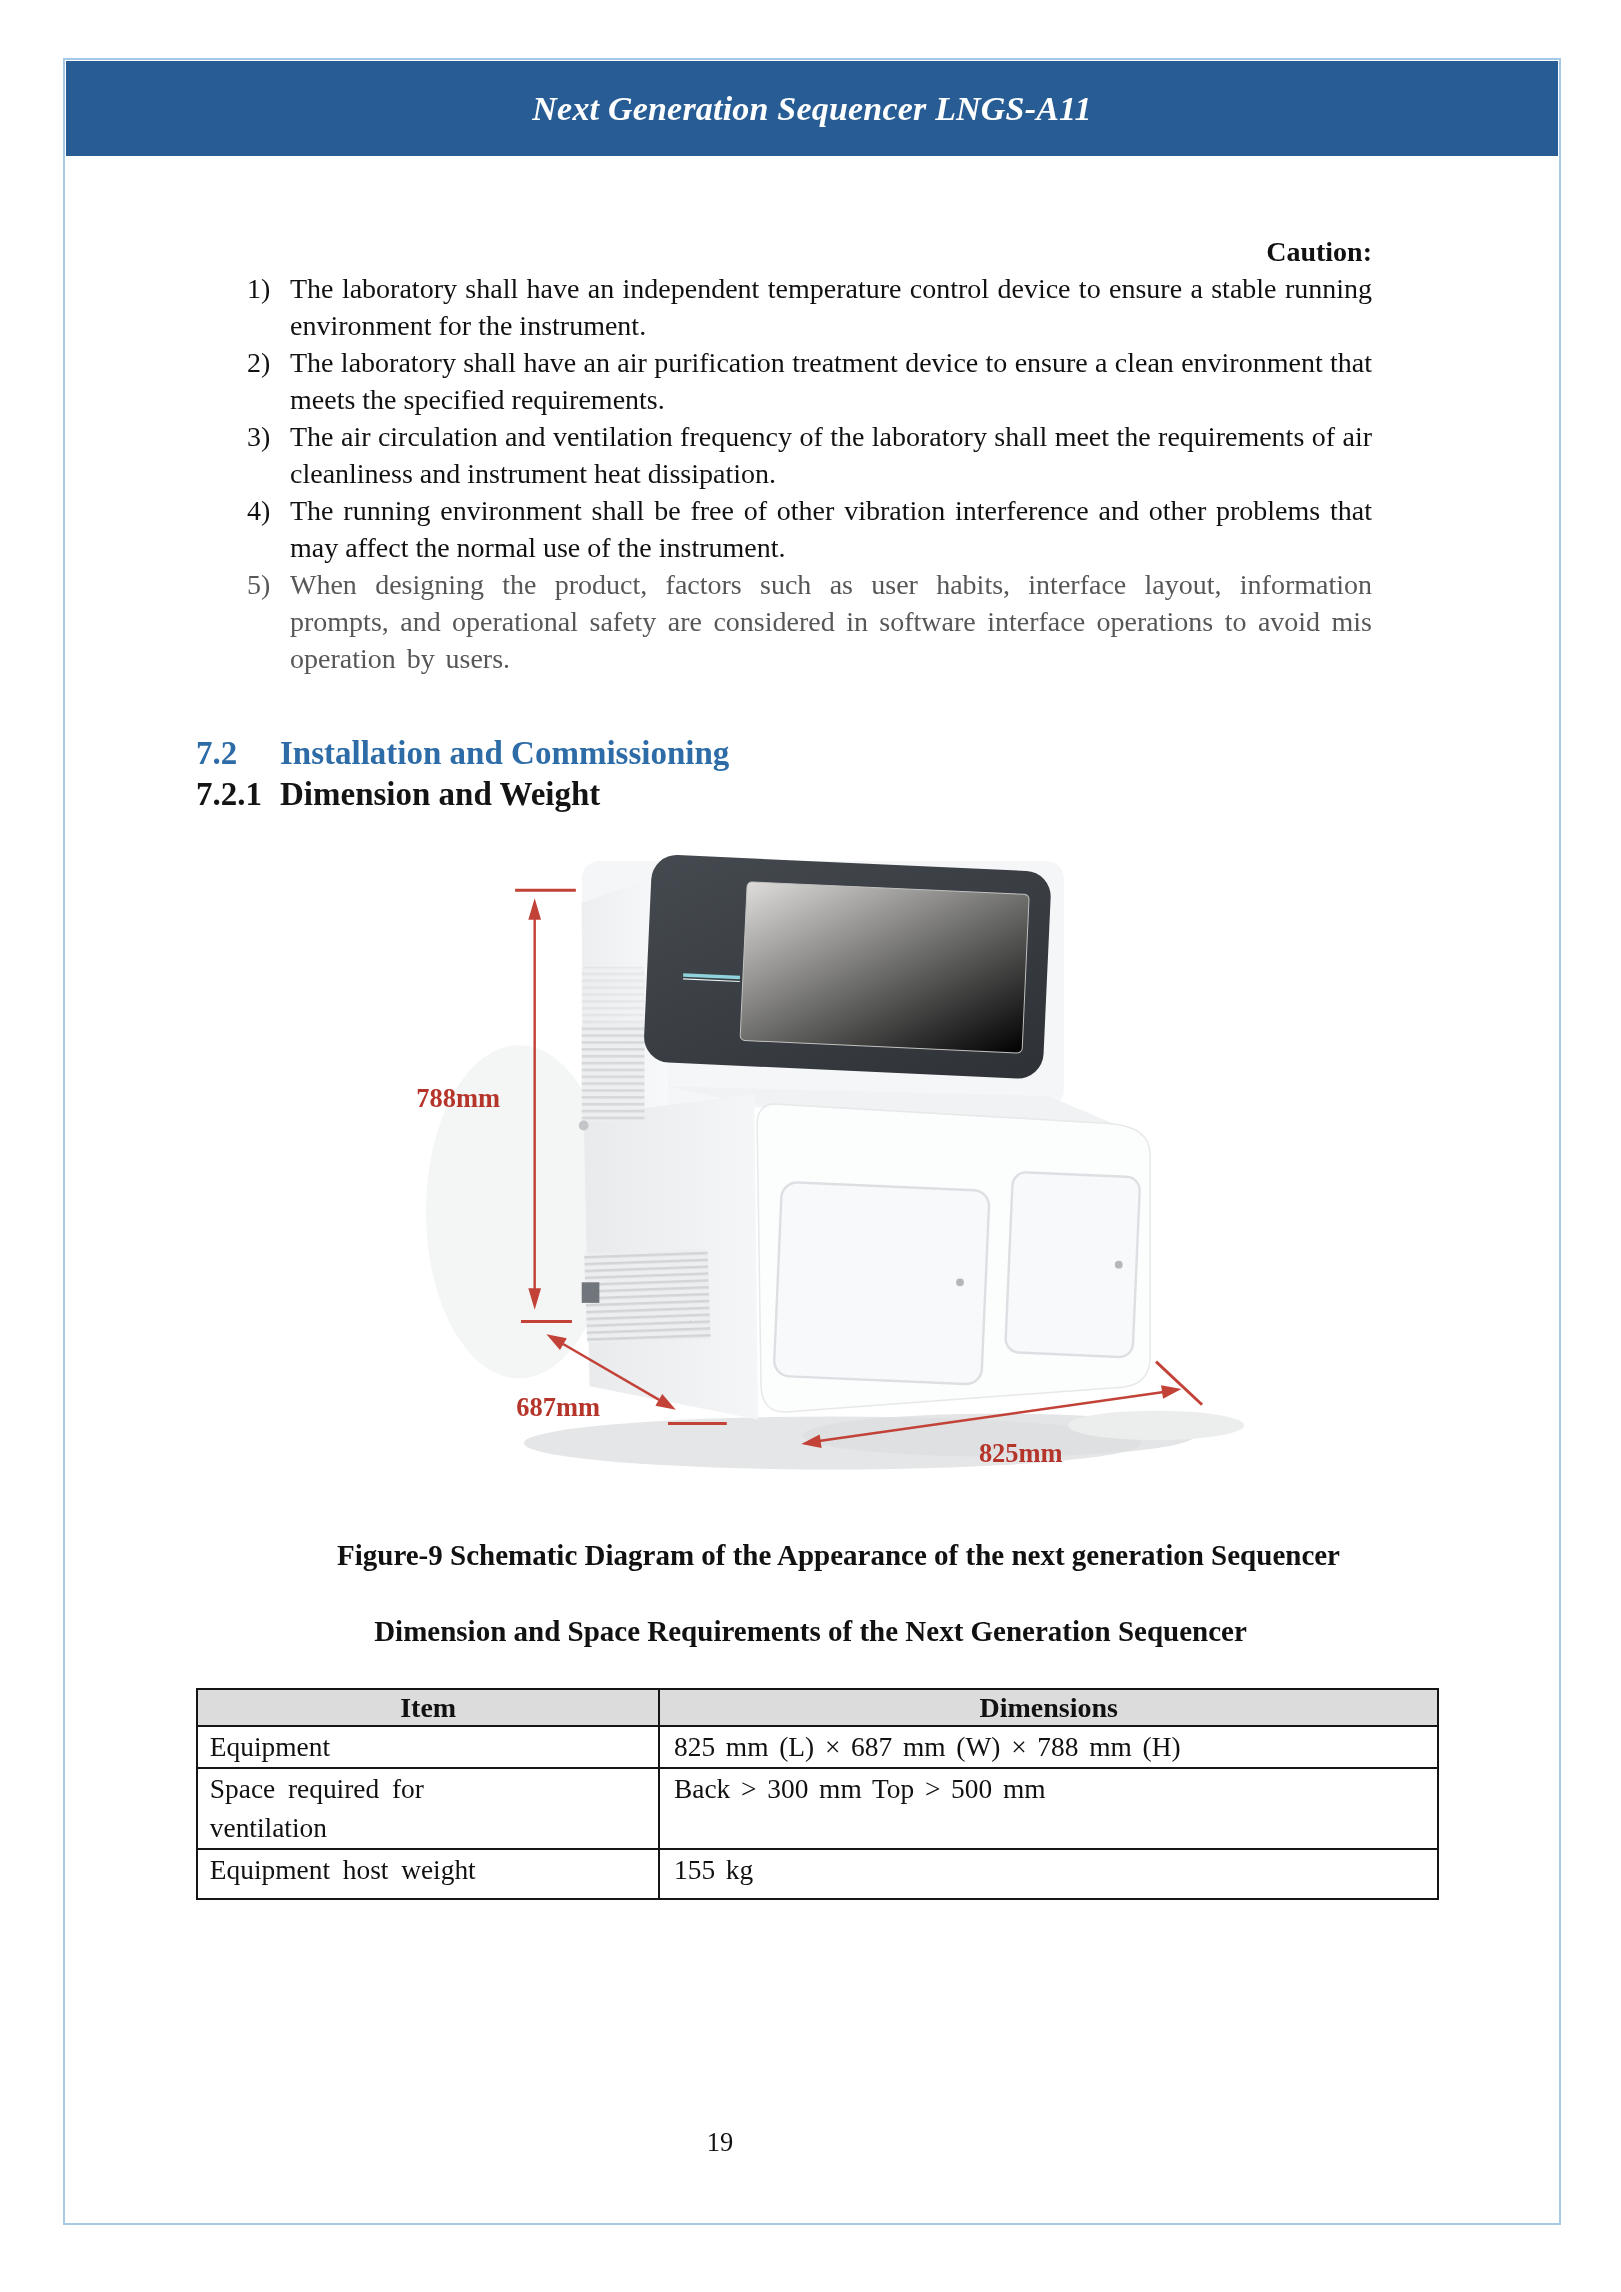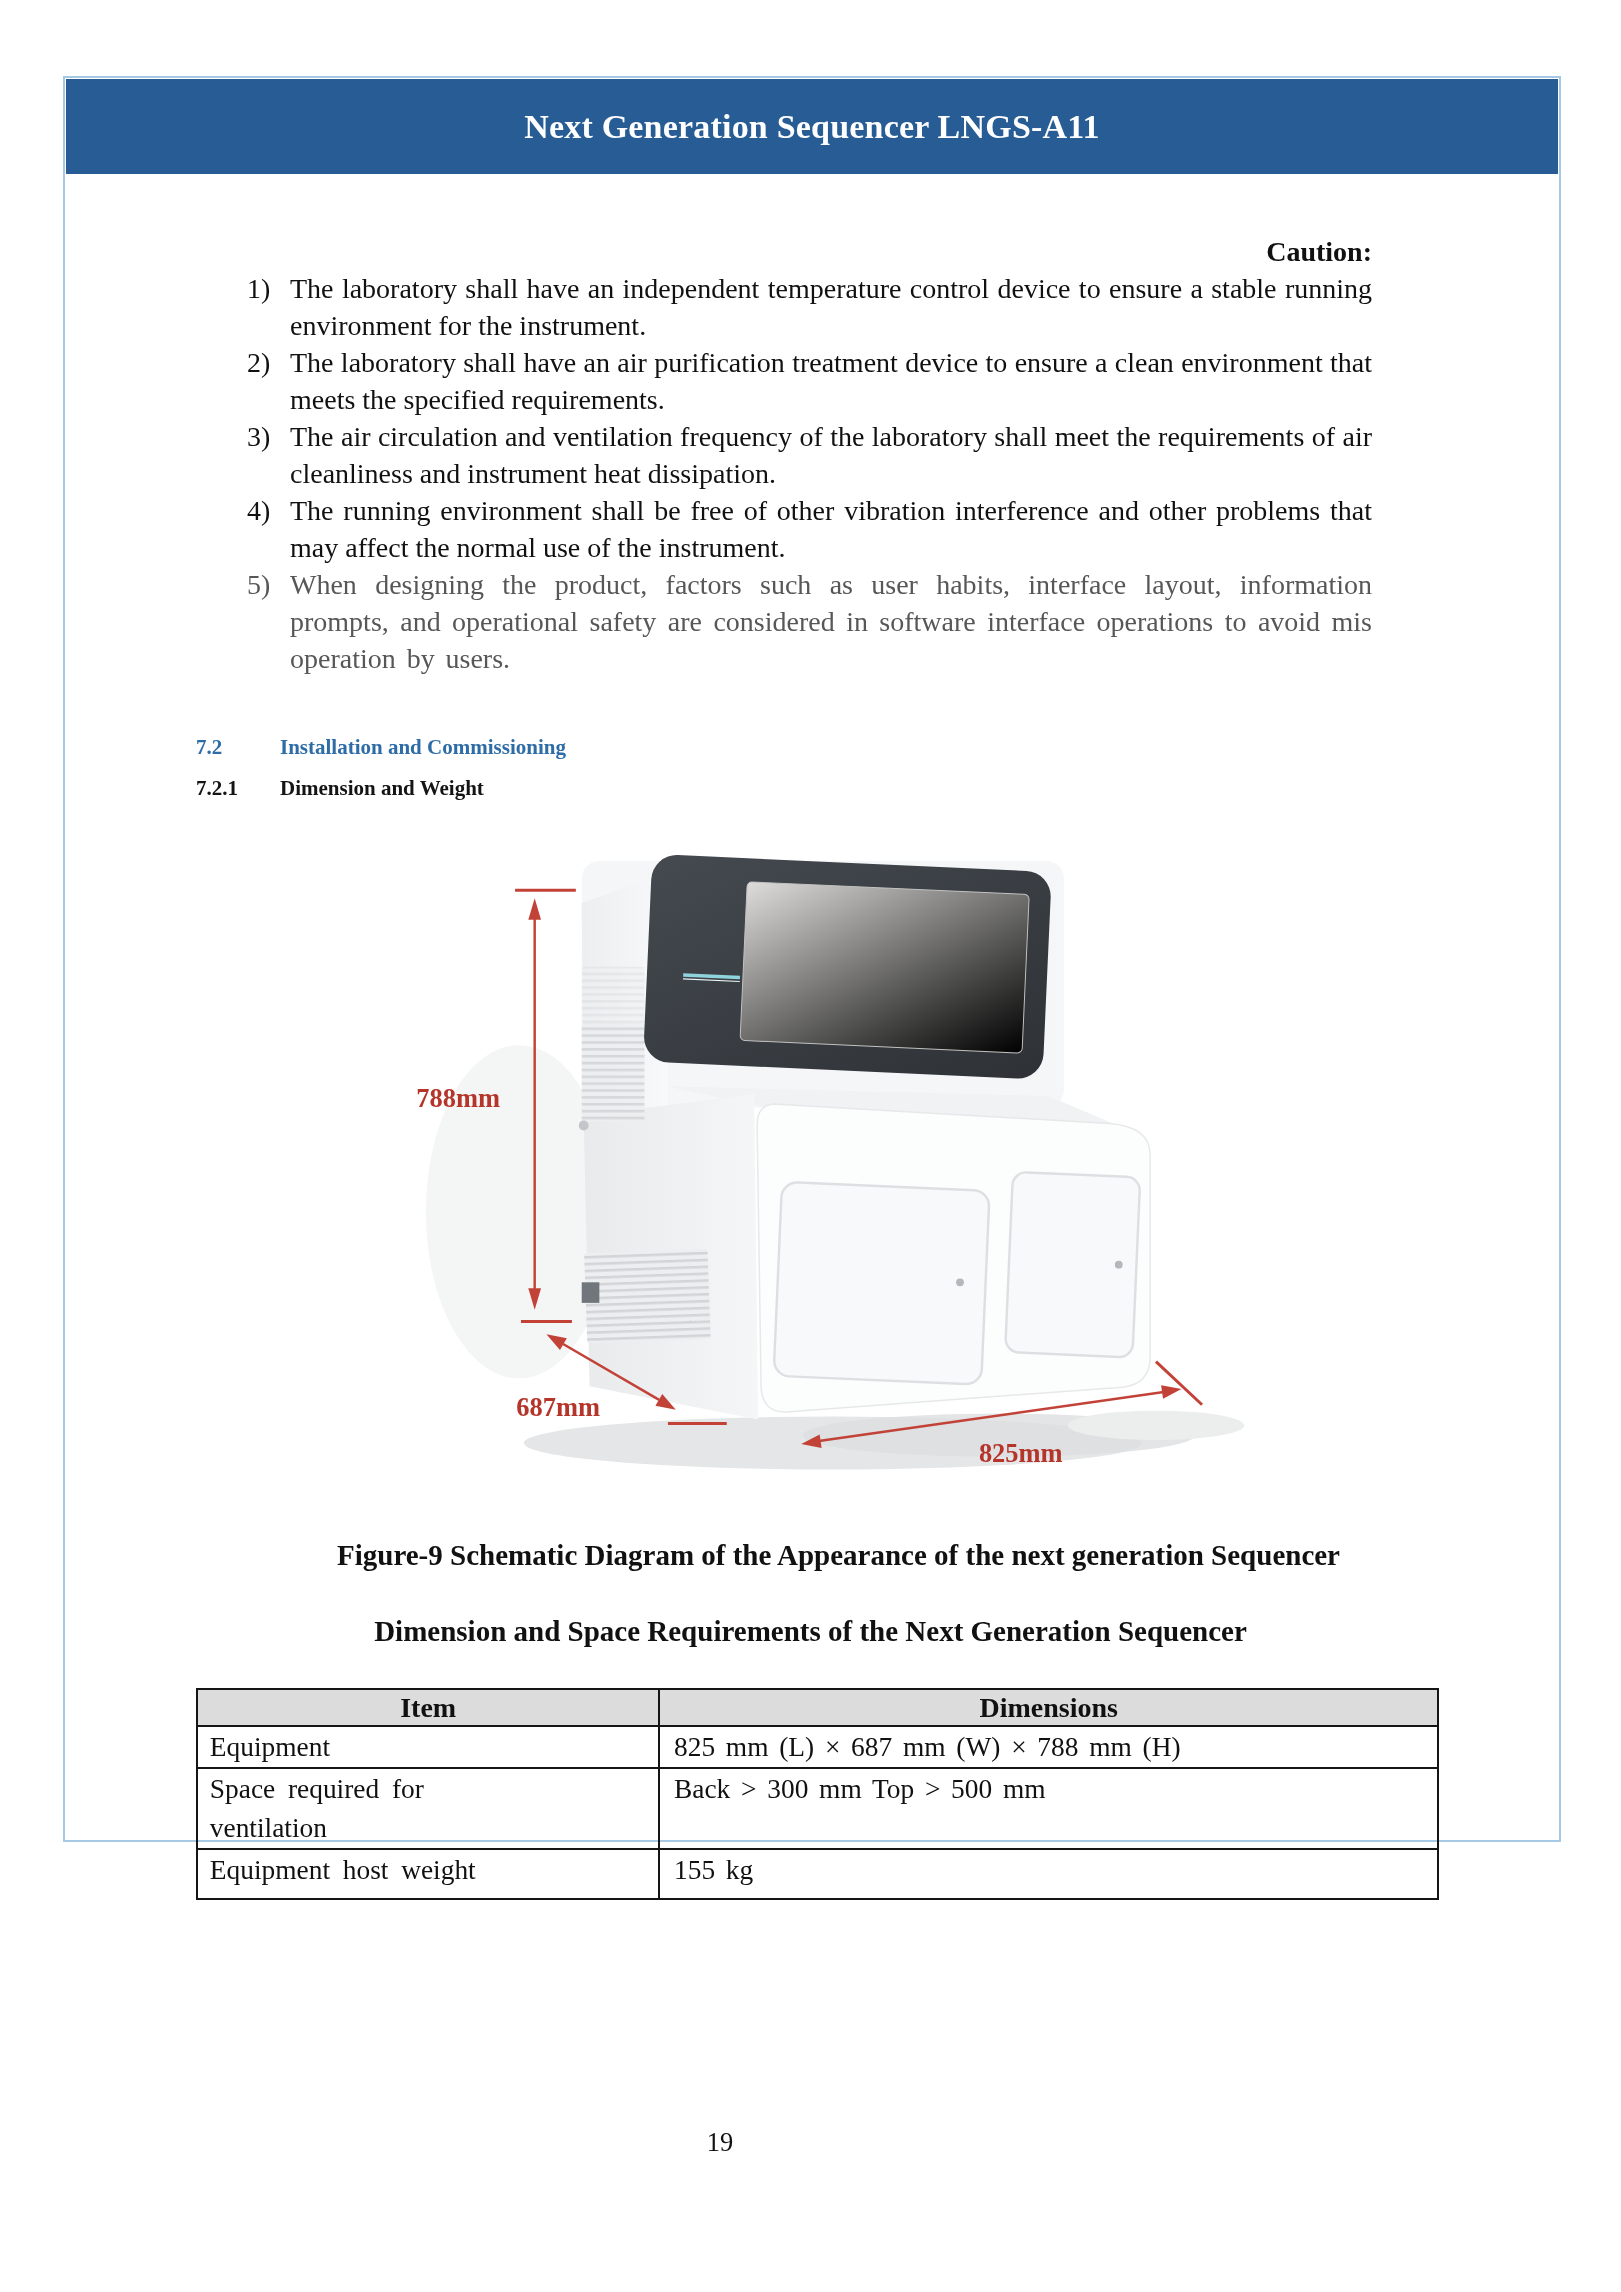--- a/index.html
+++ b/index.html
@@ -8,32 +8,32 @@
     --frame-blue:#a6c9e6;
     --dim-red:#bf3a30;
     --table-header-bg:#dcdcdc;
     --muted-text:#575757;
   }
   *{margin:0;padding:0;box-sizing:border-box;}
   html,body{background:#ffffff;}
   body{font-family:"Liberation Serif","DejaVu Serif",serif;color:#111;}
   .page{position:relative;width:1621px;height:2293px;background:#fff;margin:0 auto;overflow:hidden;}
 
-  .frame{position:absolute;left:63px;top:76px;width:1498px;height:1766px;border:2px solid var(--frame-blue);}
+  .frame{position:absolute;left:63px;top:58px;width:1498px;height:2167px;border:2px solid var(--frame-blue);font-style:italic;}
   .titlebar{position:absolute;left:1px;top:1px;width:1492px;height:95px;background:var(--header-blue);
             display:flex;align-items:center;justify-content:center;}
   .titlebar span{color:#fff;font-weight:bold;font-size:34px;letter-spacing:0.2px;}
 
   .caution{position:absolute;left:247px;top:233px;width:1125px;font-size:28px;line-height:37px;}
   .caution-head{font-weight:bold;text-align:right;}
   .c-item{position:relative;padding-left:43px;text-align:justify;}
   .c-item .num{position:absolute;left:0;top:0;}
   .c-item.muted{color:var(--muted-text);word-spacing:3.9px;}
 
-  .sec-head{position:absolute;left:196px;font-weight:bold;font-size:21px;white-space:nowrap;}
+  .sec-head{position:absolute;left:196px;font-weight:bold;font-size:33px;white-space:nowrap;}
   .sec-head .num{display:inline-block;width:84px;}
   .h72{top:735px;color:var(--heading-blue);}
   .h721{top:776px;color:#141414;}
 
   .figure-wrap{position:absolute;left:372px;top:849px;width:882px;height:651px;}
 
   .center-line{position:absolute;left:0;width:1621px;text-align:center;font-weight:bold;font-size:29px;}
   .fig-caption{top:1539px;margin-left:28px;}
   .table-title{top:1615px;}
 

